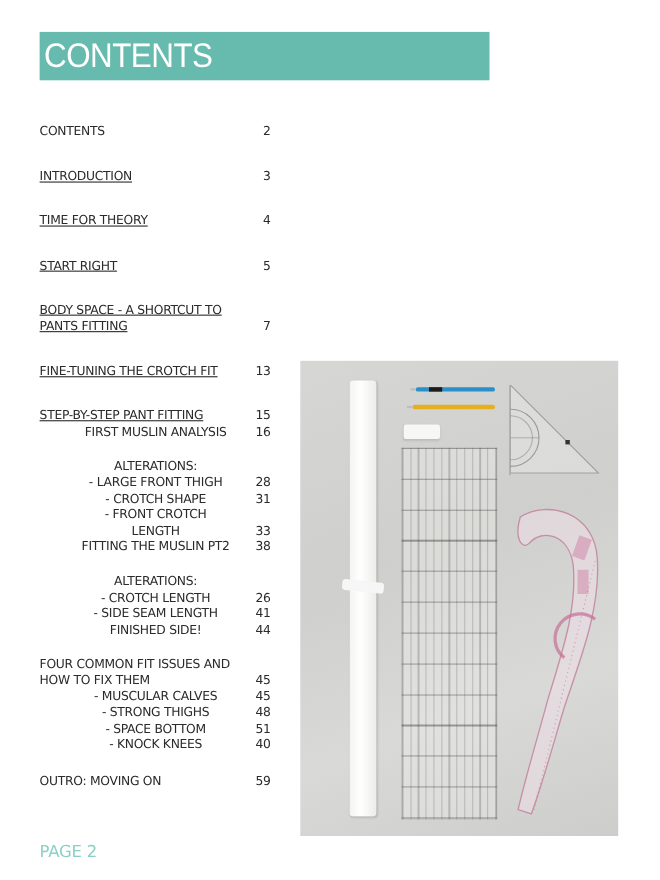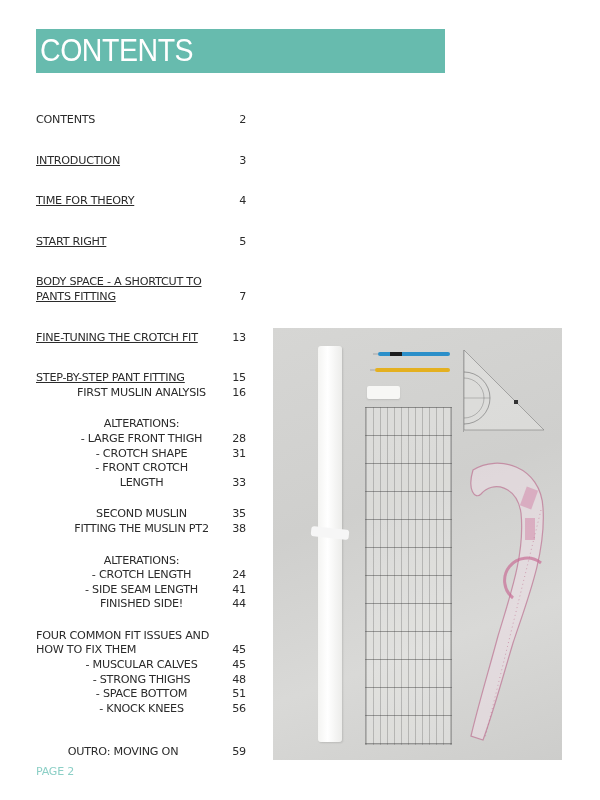--- a/index.html
+++ b/index.html
@@ -17,23 +17,23 @@
       letter-spacing: -0.5px; transform: scaleX(0.92); transform-origin: left center;
     }
     .toc { position: absolute; left: 36px; top: 113px; width: 212px; }
     .entry { position: relative; font-size: 11.2px; line-height: 14.6px; letter-spacing: -0.25px; }
     .entry .label { display: block; padding-right: 38px; white-space: pre-line; }
     .entry .num { position: absolute; right: 2px; bottom: 0; }
     .entry.indent .label { padding-left: 37px; text-align: center; }
     .gap-lg { margin-top: 26px; text-decoration: underline; }
     .gap-md { margin-top: 17px; }
     .gap-sm { margin-top: 0; }
-    .gap-xl { margin-top: 29px; text-align: center; }
+    .gap-xl { margin-top: 19px; }
     .footer {
-      position: absolute; left: 36px; top: 765px; font-size: 11px; color: #8ccfc6;
+      position: absolute; left: 36px; top: 765px; font-size: 15px; color: #8ccfc6;
       letter-spacing: -0.2px;
     }
     .photo {
       position: absolute; left: 273px; top: 328px; width: 289px; height: 432px;
       background: linear-gradient(160deg, #d6d6d4 0%, #cfcfcd 40%, #d9d9d7 70%, #cdcdcb 100%);
       overflow: hidden;
     }
     .roll {
       position: absolute; left: 45px; top: 18px; width: 24px; height: 396px;
       background: linear-gradient(90deg, #f4f4f2, #ffffff 40%, #ececea);
@@ -117,34 +117,30 @@
     <span class="num">28</span>
   </div>
   <div class="entry indent gap-sm">
     <span class="label">- CROTCH SHAPE</span>
     <span class="num">31</span>
   </div>
   <div class="entry indent gap-sm">
     <span class="label">- FRONT CROTCH LENGTH</span>
     <span class="num">33</span>
   </div>
-  <div class="entry indent gap-md">
-    <span class="label">SECOND MUSLIN</span>
-    <span class="num">35</span>
-  </div>
   <div class="entry indent gap-sm">
     <span class="label">FITTING THE MUSLIN PT2</span>
     <span class="num">38</span>
   </div>
   <div class="entry indent gap-md">
     <span class="label">ALTERATIONS:</span>
   </div>
   <div class="entry indent gap-sm">
     <span class="label">- CROTCH LENGTH</span>
-    <span class="num">24</span>
+    <span class="num">26</span>
   </div>
   <div class="entry indent gap-sm">
     <span class="label">- SIDE SEAM LENGTH</span>
     <span class="num">41</span>
   </div>
   <div class="entry indent gap-sm">
     <span class="label">FINISHED SIDE!</span>
     <span class="num">44</span>
   </div>
   <div class="entry gap-md">
@@ -159,21 +155,21 @@
   <div class="entry indent gap-sm">
     <span class="label">- STRONG THIGHS</span>
     <span class="num">48</span>
   </div>
   <div class="entry indent gap-sm">
     <span class="label">- SPACE BOTTOM</span>
     <span class="num">51</span>
   </div>
   <div class="entry indent gap-sm">
     <span class="label">- KNOCK KNEES</span>
-    <span class="num">56</span>
+    <span class="num">40</span>
   </div>
   <div class="entry gap-xl">
     <span class="label">OUTRO: MOVING ON</span>
     <span class="num">59</span>
   </div>
 </div>
 
 <div class="photo">
   <div class="roll"></div>
   <div class="tie"></div>

